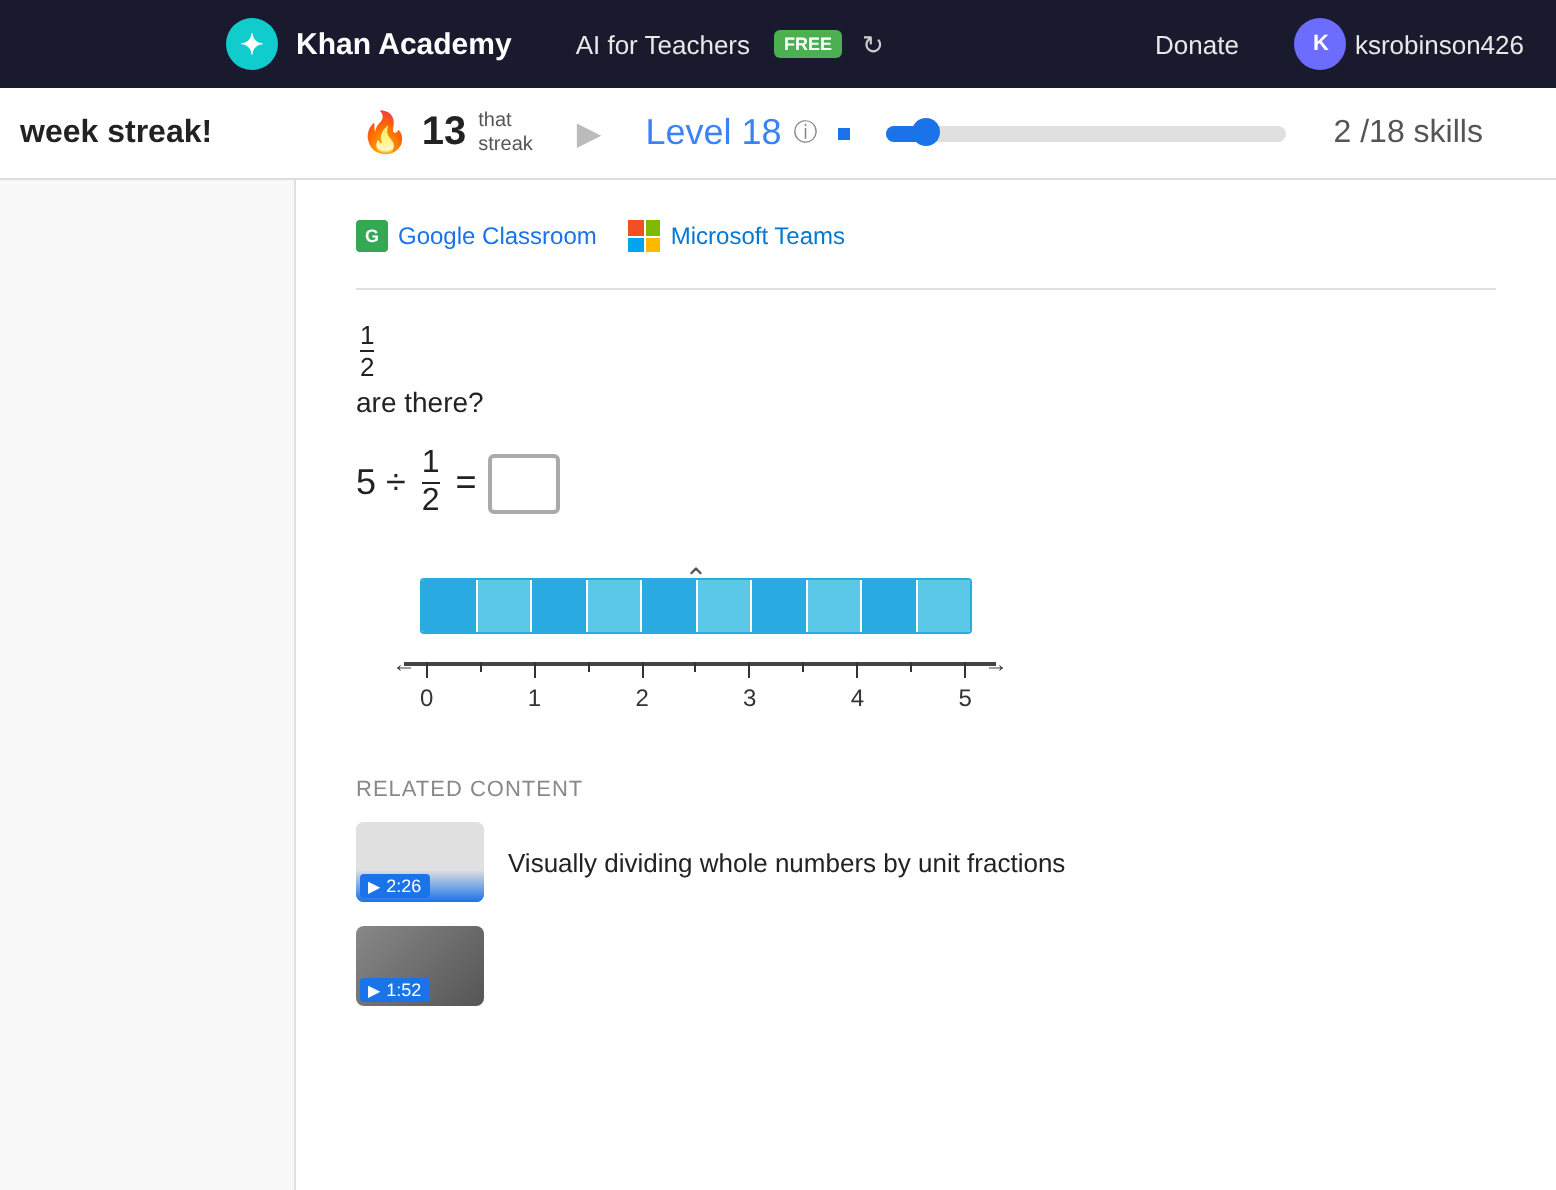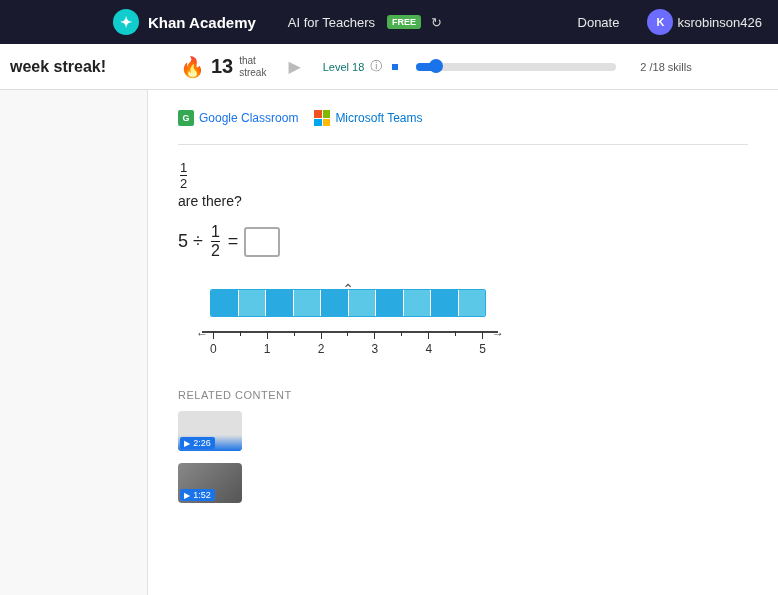--- a/index.html
+++ b/index.html
@@ -112,22 +112,22 @@
       color: #bbb;
       font-size: 16px;
       margin: 0 6px;
     }
     .level-section {
       display: flex;
       align-items: center;
       gap: 6px;
     }
     .level-text {
-      font-size: 11px;
-      color: #0f766e;
+      font-size: 18px;
+      color: #3b82f6;
     }
     .level-info-icon {
       color: #888;
       font-size: 12px;
       cursor: pointer;
     }
     .progress-bar-container {
       width: 200px;
       height: 8px;
       background: #e0e0e0;
@@ -145,21 +145,21 @@
       position: absolute;
       left: 10%;
       top: -4px;
       width: 14px;
       height: 14px;
       background: #1a73e8;
       border-radius: 50%;
       transform: translateX(-50%);
     }
     .skills-text {
-      font-size: 11px;
+      font-size: 16px;
       color: #555;
       margin-left: 8px;
     }
     .week-streak-label {
       font-size: 12px;
       font-weight: bold;
       color: #222;
     }
 
     
@@ -526,20 +526,21 @@
 
     <div class="related-item">
       <div class="video-thumb video-thumb-1">
         <div style="width:100%; height:100%; background:linear-gradient(180deg,#e0e0e0 60%, #1a73e8 100%); position:relative;">
           <div class="video-duration">
             <span class="play-icon">▶</span>
             <span>2:26</span>
           </div>
         </div>
       </div>
+      <span class="related-text">Visually dividing whole numbers by unit fractions</span>
     </div>
 
     <div class="related-item">
       <div class="video-thumb">
         <div style="width:100%; height:100%; background:linear-gradient(135deg,#888 0%,#555 100%); position:relative;">
           <div class="video-duration">
             <span class="play-icon">▶</span>
             <span>1:52</span>
           </div>
         </div>

